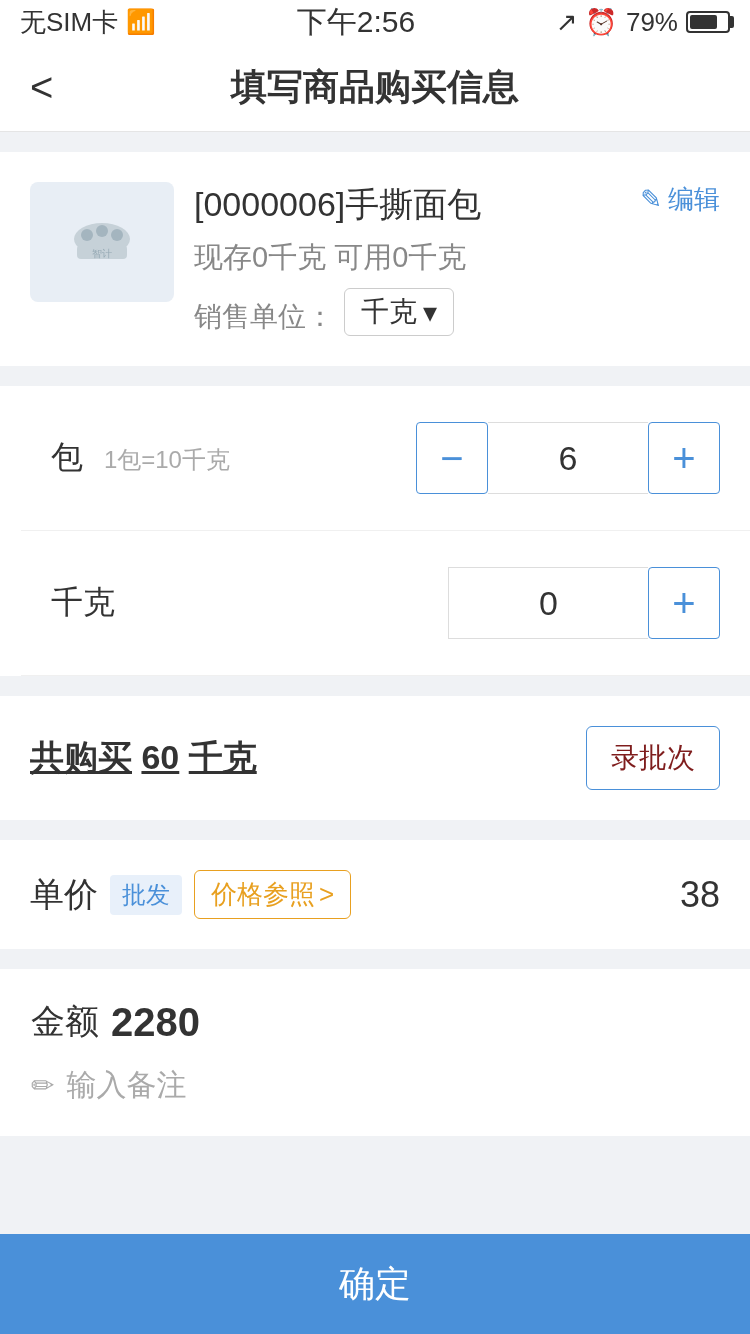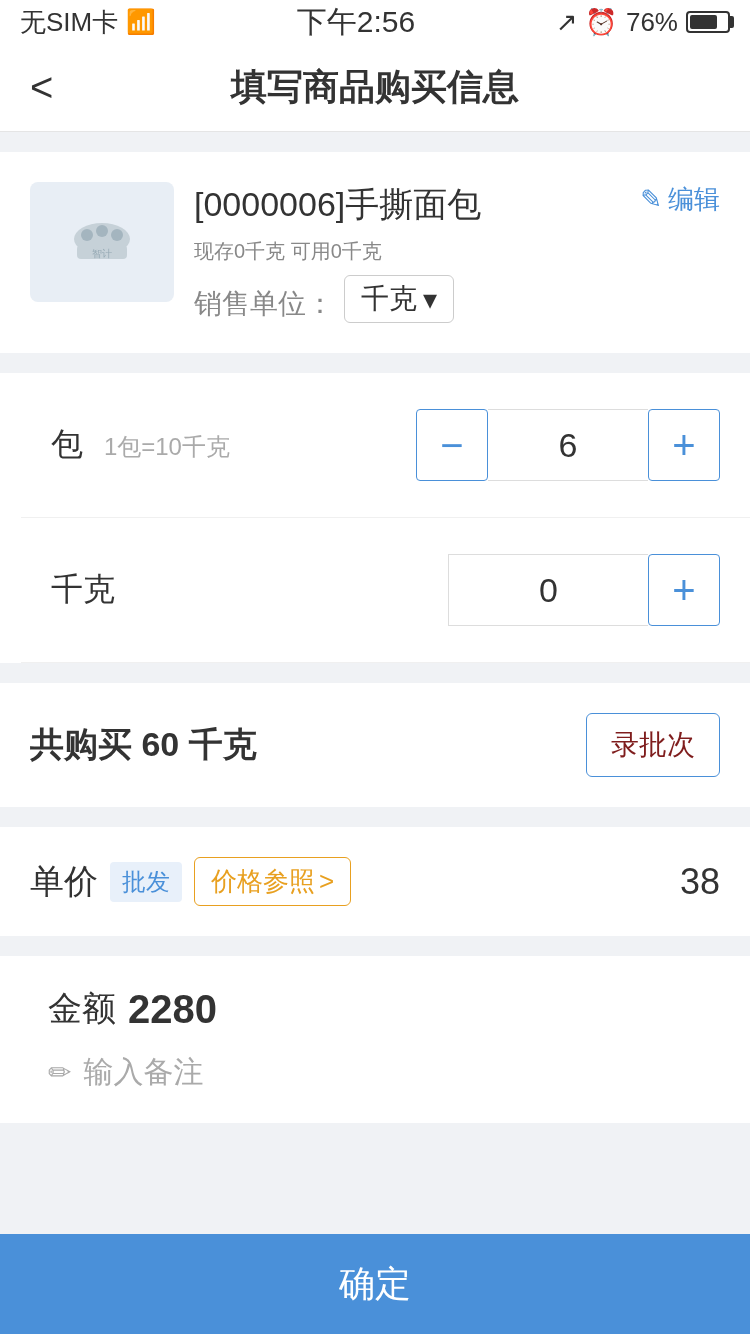--- a/index.html
+++ b/index.html
@@ -101,21 +101,21 @@
     }
     .product-thumb svg { opacity: 0.6; }
     .product-info { flex: 1; }
     .product-name {
       font-size: 34px;
       color: #333;
       font-weight: 500;
       margin-bottom: 10px;
     }
     .product-stock {
-      font-size: 20px;
+      font-size: 29px;
       color: #888;
       margin-bottom: 10px;
     }
     .product-unit-row {
       display: flex;
       align-items: flex-end;
       gap: 10px;
       font-size: 28px;
       color: #888;
     }
@@ -213,20 +213,21 @@
       justify-content: space-between;
       padding: 30px 30px;
       margin-top: 20px;
     }
     .summary-text {
       font-size: 34px;
       color: #333;
     }
     .summary-text span {
       font-weight: 600;
+      text-decoration: underline;
     }
     .batch-btn {
       border: 1px solid #4a90d9;
       color: #7f1d1d;
       background: #fff;
       border-radius: 6px;
       padding: 12px 24px;
       font-size: 28px;
       cursor: pointer;
     }
@@ -266,21 +267,21 @@
       align-items: center;
       gap: 4px;
       cursor: pointer;
     }
     .price-value { font-size: 36px; color: #333; font-weight: 500; }
 
     
     .amount-section {
       background: #fff;
       margin-top: 20px;
-      padding: 30px 48px;
+      padding: 30px 31px;
     }
     .amount-row {
       display: flex;
       align-items: center;
       gap: 12px;
       margin-bottom: 20px;
     }
     .amount-label { font-size: 34px; color: #333; }
     .amount-value { font-size: 40px; color: #333; font-weight: 600; }
     .remark-row {
@@ -322,21 +323,21 @@
 
 <div class="status-bar">
   <div class="status-left">
     <span>无SIM卡</span>
     <span class="wifi-icon">📶</span>
   </div>
   <div class="status-center">下午2:56</div>
   <div class="status-right">
     <span>↗</span>
     <span>⏰</span>
-    <span>76%</span>
+    <span>79%</span>
     <div class="battery-bar">
       <div class="battery-fill"></div>
     </div>
   </div>
 </div>
 
 <div class="nav-bar">
   <span class="nav-back">&lt;</span>
   <span class="nav-title">填写商品购买信息</span>
 </div>

